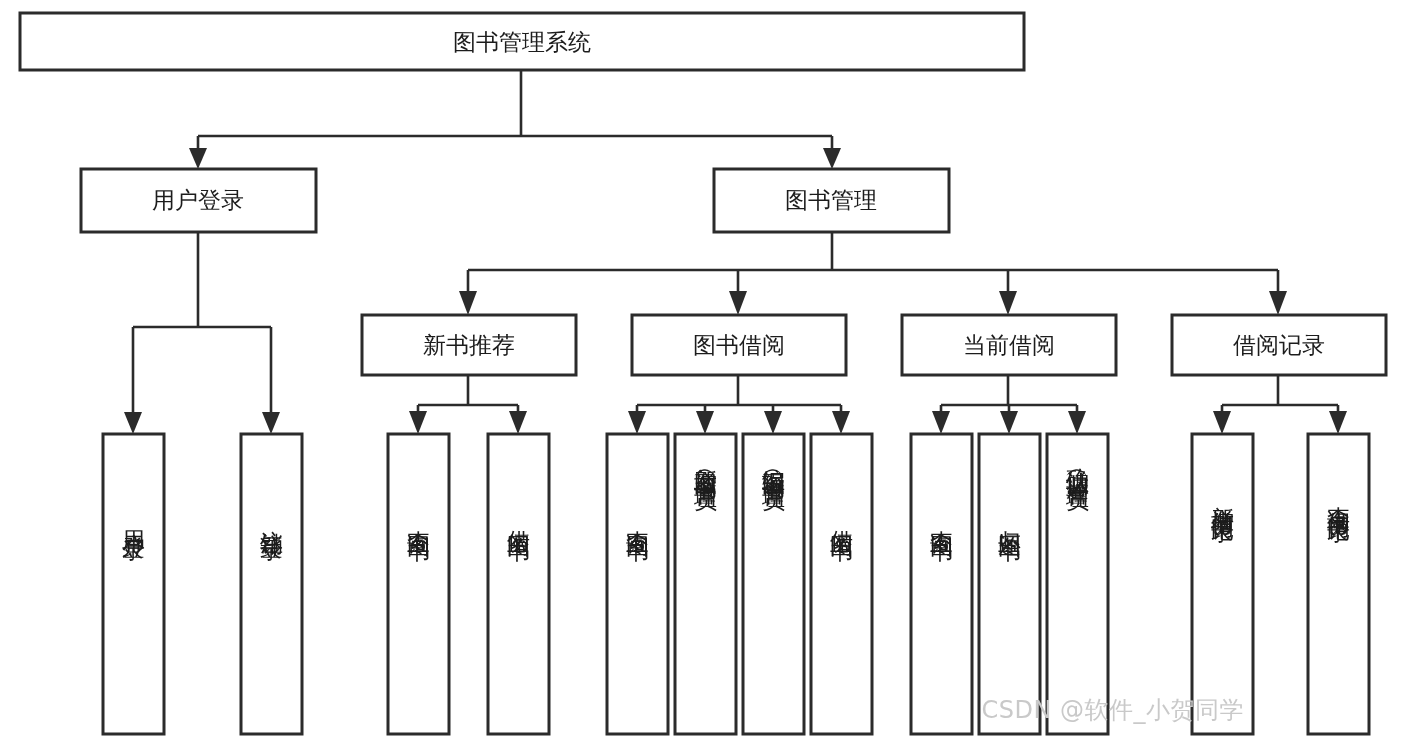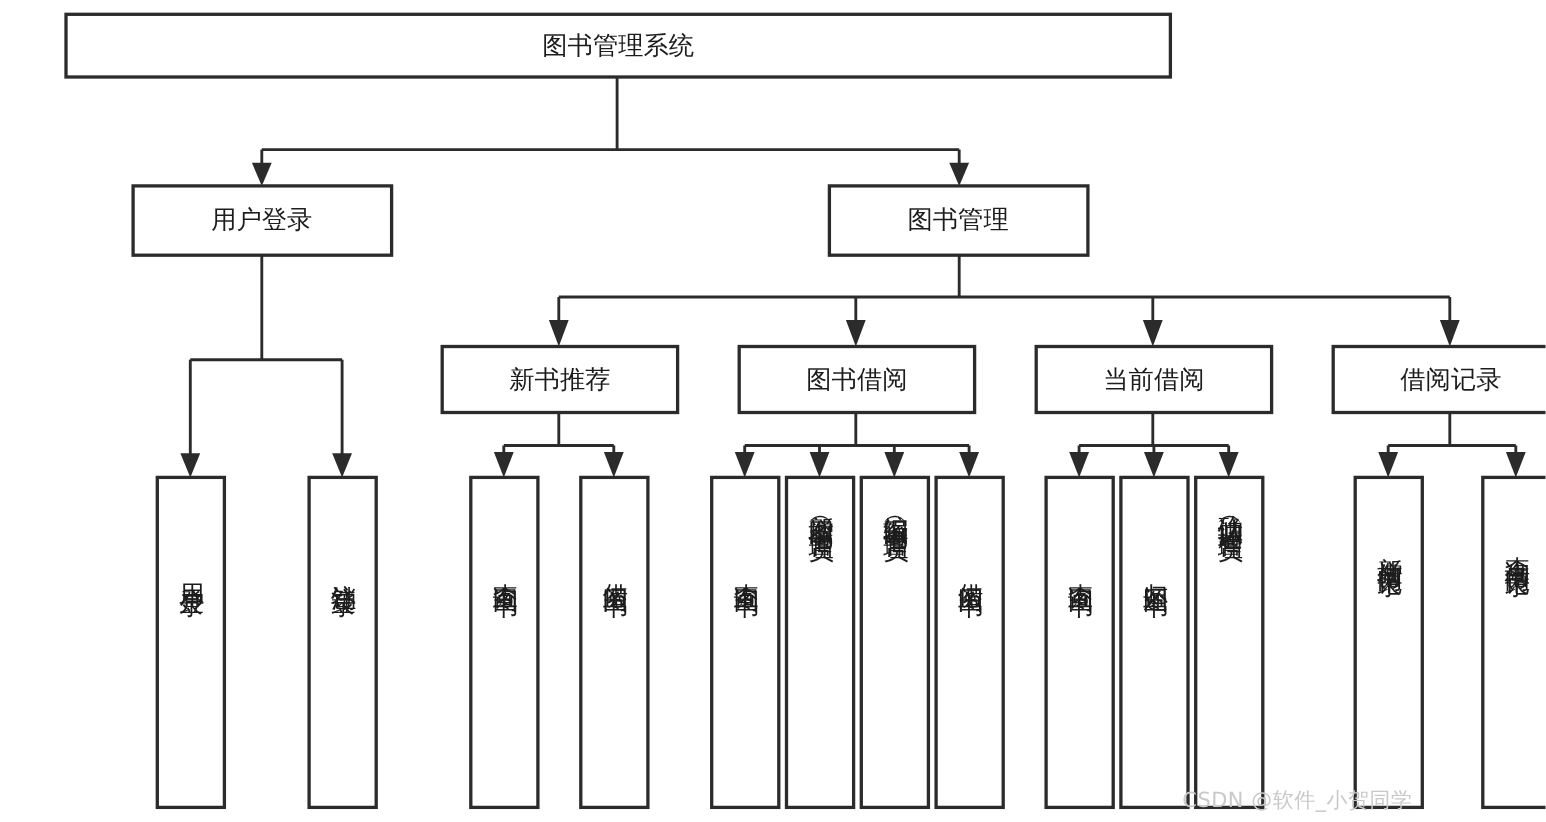--- a/index.html
+++ b/index.html
@@ -11,21 +11,20 @@
     width: 1405px;
     height: 747px;
     font-family: "DejaVu Sans", "Liberation Sans", sans-serif;
     overflow: hidden;
     position: relative;
   }
   #diagram-root {
     position: relative;
     width: 1252px;
     height: 747px;
-    margin-left: 40px;
   }
   svg#flow-svg {
     position: absolute;
     left: 0;
     top: 0;
     width: 1405px;
     height: 747px;
     display: block;
   }
   .node-box {
@@ -57,23 +56,23 @@
     writing-mode: vertical-rl;
     text-orientation: upright;
     glyph-orientation-vertical: 0;
     letter-spacing: 3px;
     dominant-baseline: central;
     text-anchor: start;
   }
   .watermark {
     position: absolute;
     right: 8px;
-    bottom: 6px;
-    font-family: "DejaVu Sans", "Liberation Sans", sans-serif;
-    font-size: 19px;
+    bottom: 21px;
+    font-family: "DejaVu Sans", "Liberation Sans", sans-serif;
+    font-size: 24px;
     color: #c9c9c9;
     white-space: nowrap;
     letter-spacing: 0.5px;
     pointer-events: none;
   }
 </style>
 </head>
 <body>
 
 <div id="diagram-root">

